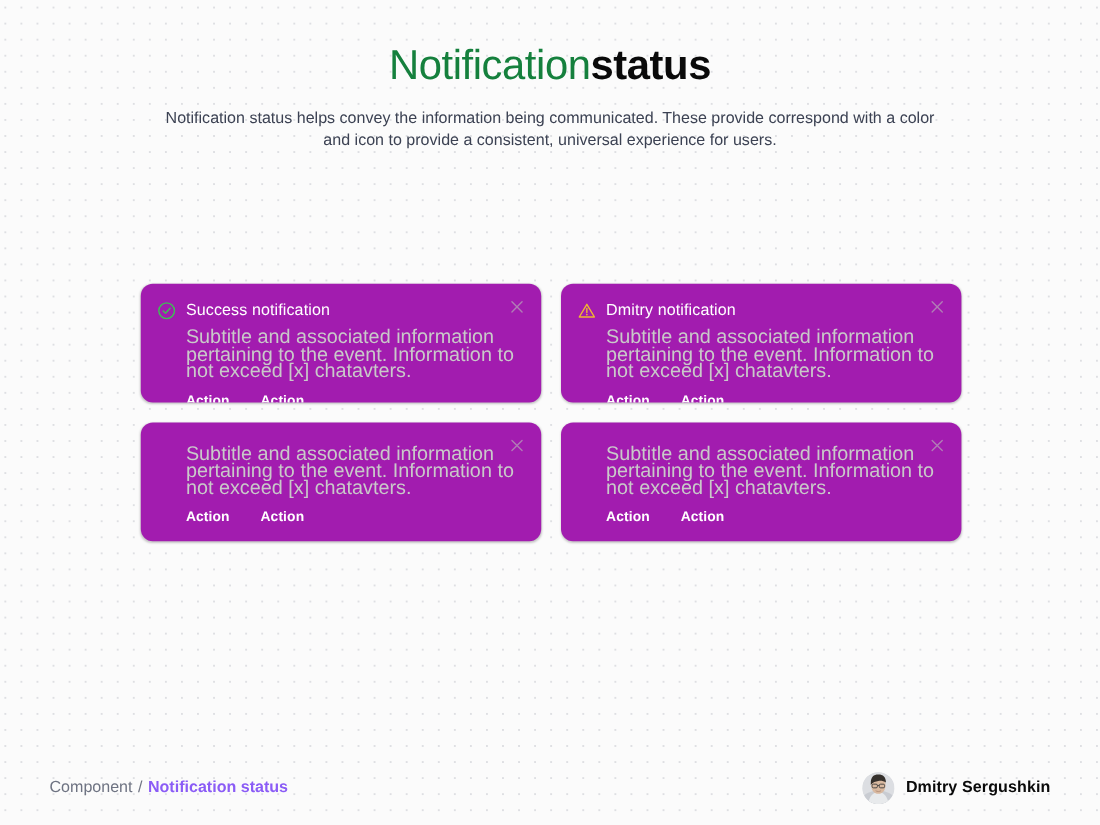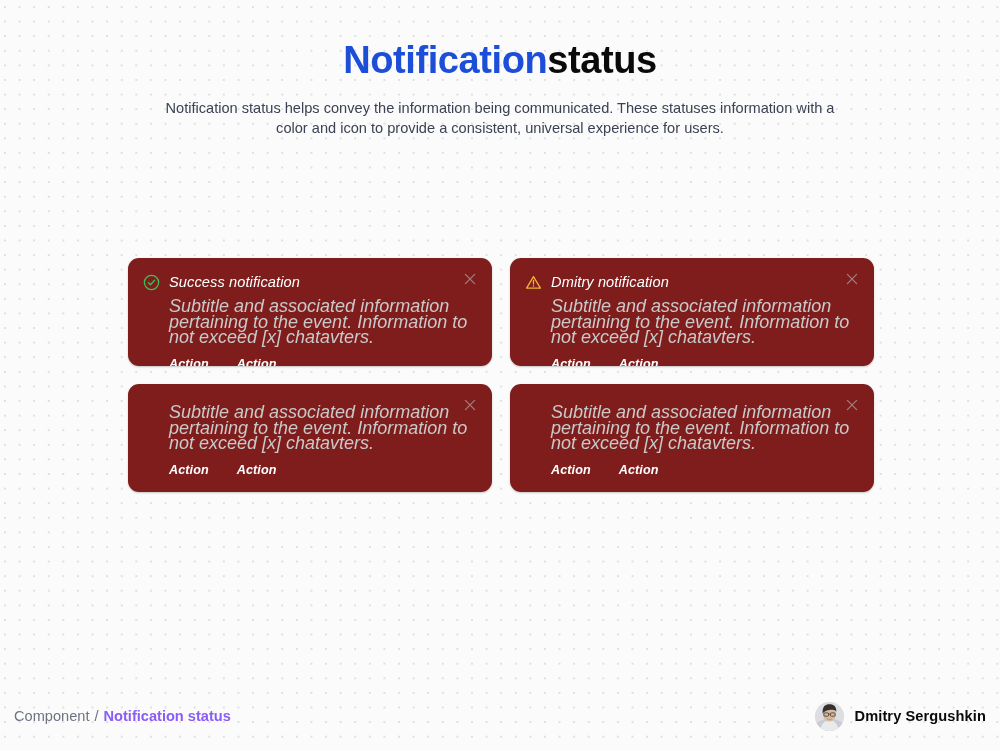--- a/index.html
+++ b/index.html
@@ -28,22 +28,22 @@
     text-align: center;
   }
 
   .page-title {
     font-size: 38px;
     line-height: 44px;
     letter-spacing: -0.4px;
     font-weight: 700;
   }
   .page-title .title-light {
-    color: #1d4ed8;
-    font-weight: 700;
+    color: #15803d;
+    font-weight: 400;
   }
   .page-title .title-strong {
     color: #0a0a0a;
     font-weight: 700;
   }
 
   .page-subtitle {
     margin: 17px auto 0;
     width: 700px;
     font-size: 14.6px;
@@ -59,27 +59,26 @@
     top: 258px;
     width: 746px;
     display: grid;
     grid-template-columns: 364px 364px;
     grid-template-rows: 108px 108px;
     column-gap: 18px;
     row-gap: 18px;
   }
 
   .notification-card {
-    background: #7f1d1d;
+    background: #a21caf;
     border-radius: 11px;
     padding: 14px 16px 14px 15px;
     position: relative;
     box-shadow: 0 1px 2px rgba(0,0,0,0.22);
     overflow: hidden;
-    font-style: italic;
   }
 
   .card-head {
     display: flex;
     align-items: center;
     gap: 9px;
     height: 20px;
   }
 
   .status-icon {
@@ -134,21 +133,21 @@
     letter-spacing: 0.1px;
   }
 
   
   .footer {
     position: absolute;
     left: 0;
     right: 0;
     bottom: 0;
     height: 68px;
-    padding: 0 14px;
+    padding: 0 45px;
     display: flex;
     align-items: center;
     justify-content: space-between;
   }
 
   .breadcrumb {
     font-size: 14.6px;
     line-height: 18px;
     display: flex;
     align-items: baseline;
@@ -184,21 +183,21 @@
     letter-spacing: 0.1px;
   }
 </style>
 </head>
 <body>
 
 <div class="header">
   <h1 class="page-title">
     <span class="title-light">Notification</span><span class="title-strong">status</span>
   </h1>
-  <p class="page-subtitle">Notification status helps convey the information being communicated. These statuses information with a color and icon to provide a consistent, universal experience for users.</p>
+  <p class="page-subtitle">Notification status helps convey the information being communicated. These provide correspond with a color and icon to provide a consistent, universal experience for users.</p>
 </div>
 
 <div class="cards-grid">
 
   <div class="notification-card">
     <div class="card-head">
       <span class="status-icon">
         <svg width="17" height="17" viewBox="0 0 20 20" fill="none">
           <circle cx="10" cy="10" r="8.4" stroke="#3ec054" stroke-width="1.5"></circle>
           <path d="M6.3 10.2 L8.8 12.6 L13.7 7.4" stroke="#3ec054" stroke-width="1.5" stroke-linecap="round" stroke-linejoin="round" fill="none"></path>

